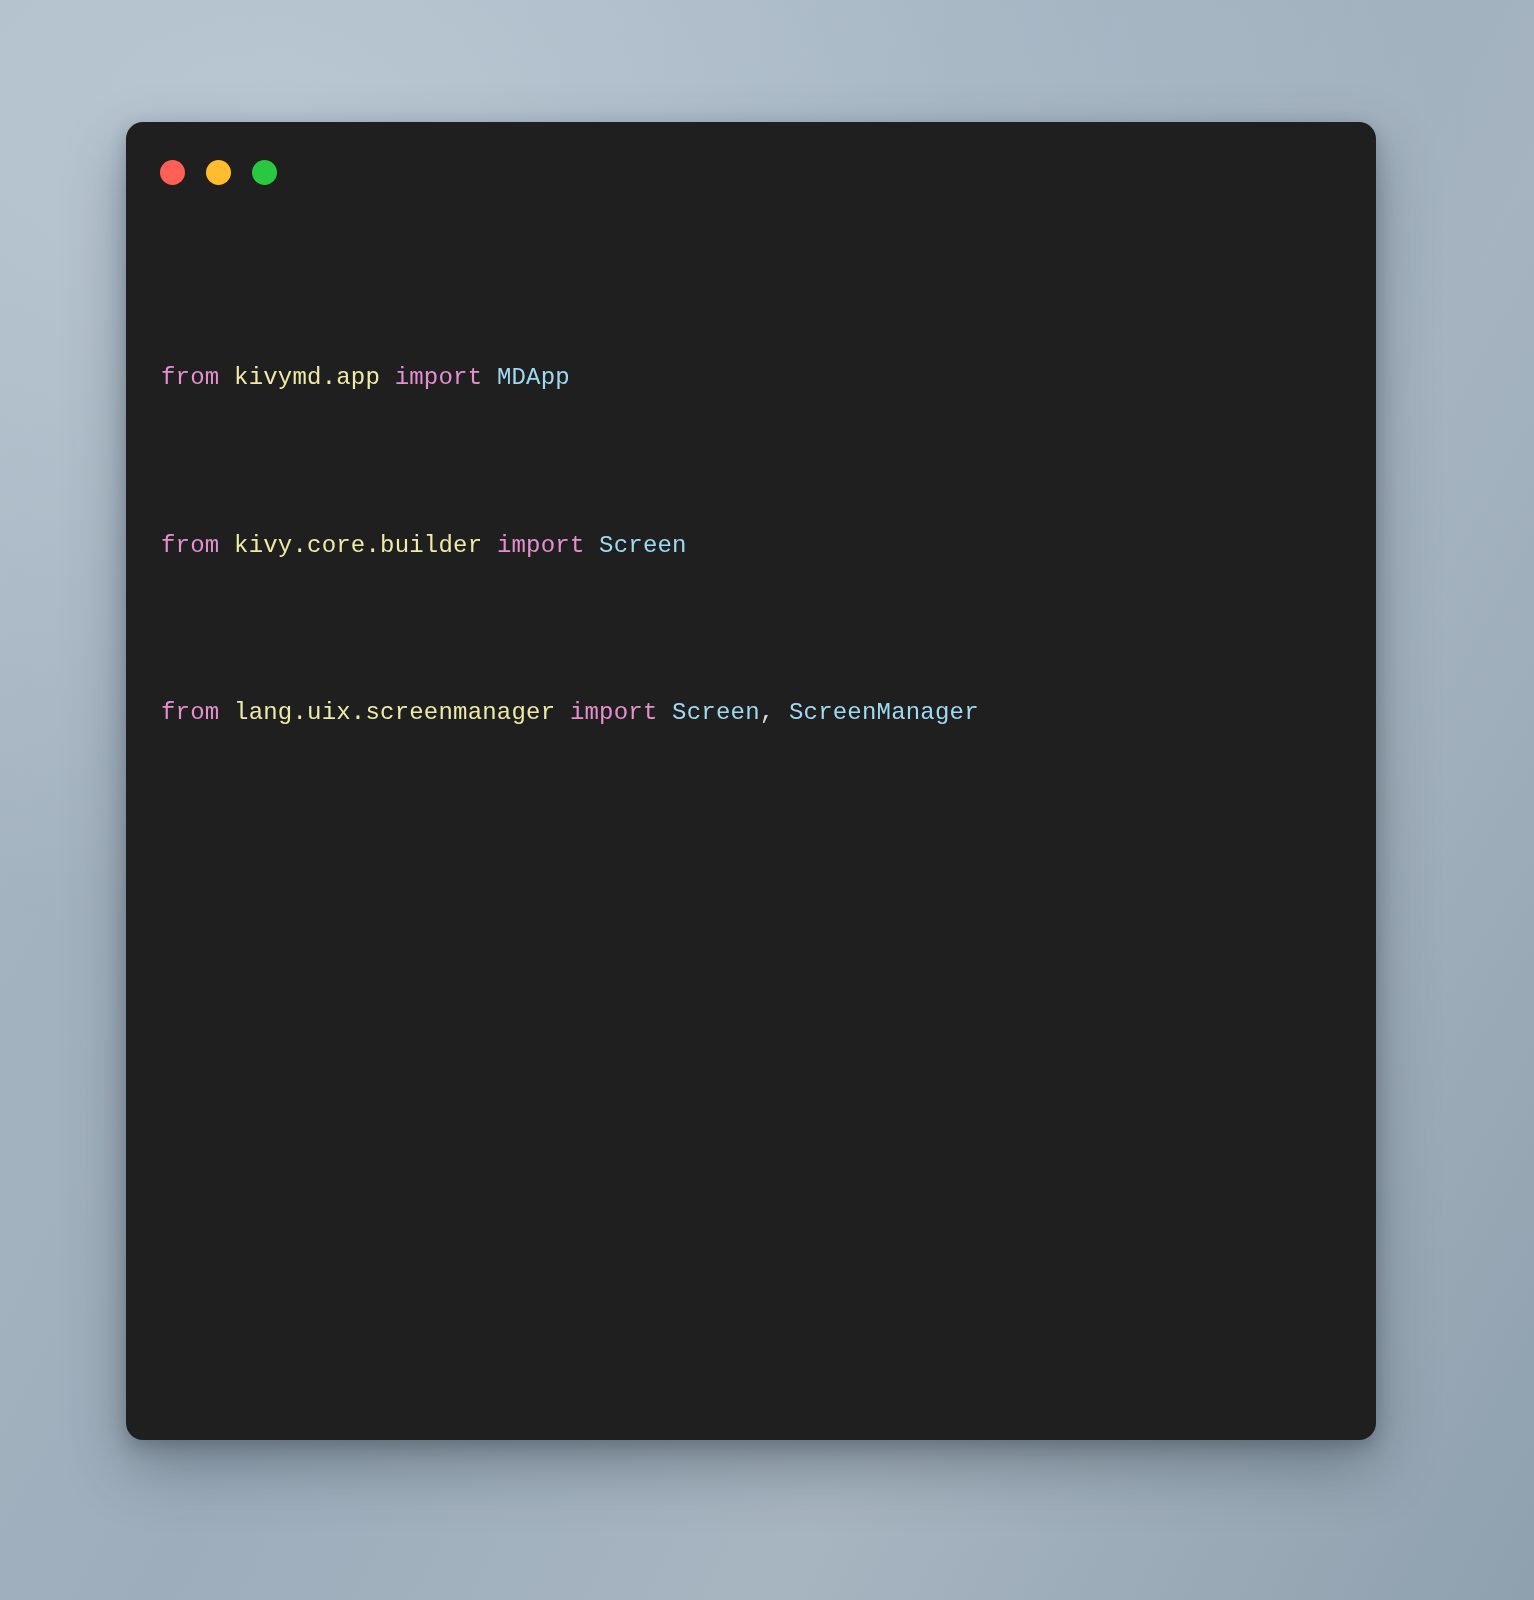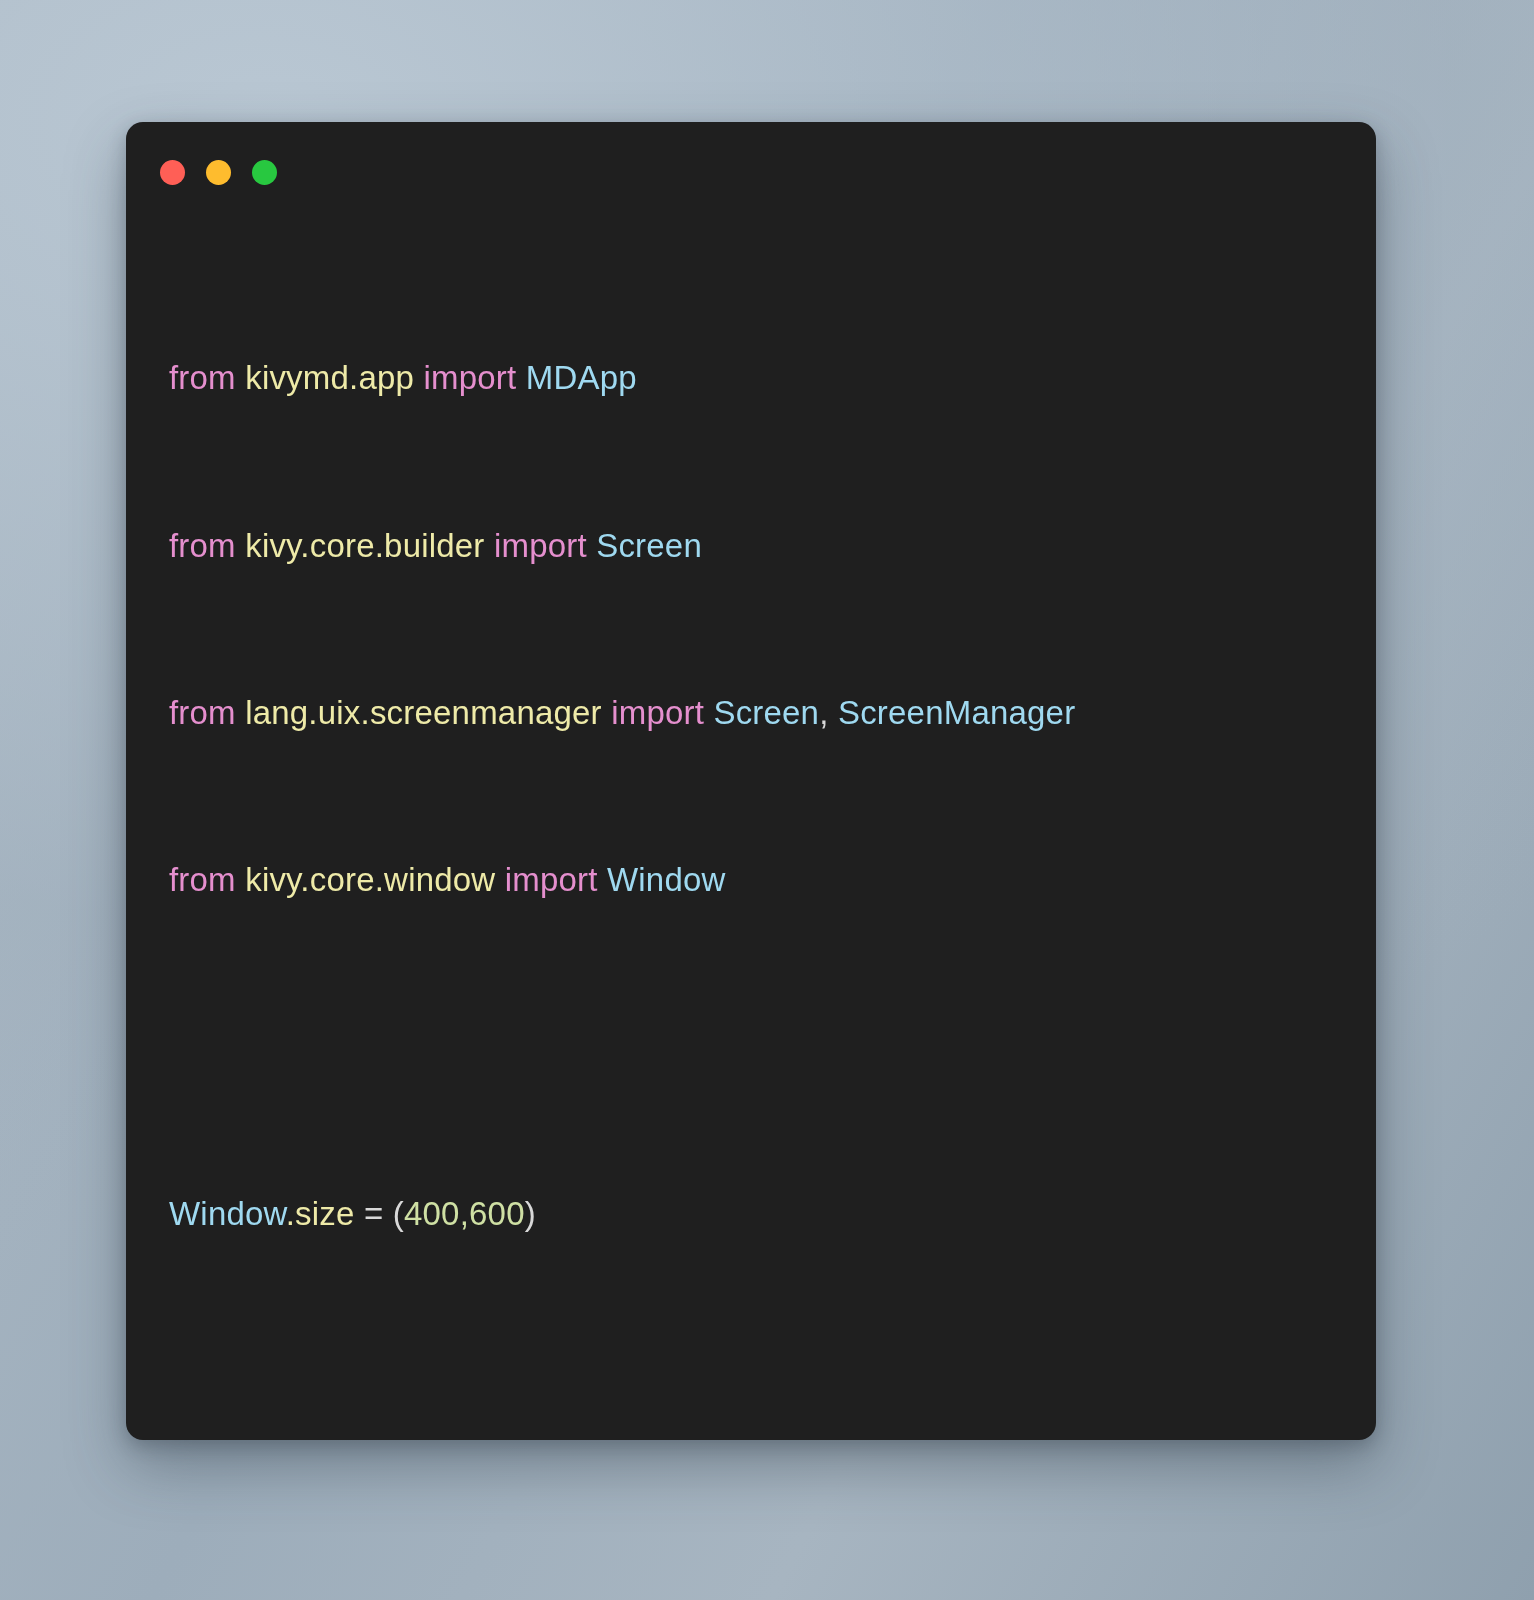--- a/index.html
+++ b/index.html
@@ -44,26 +44,25 @@
     height: 25px;
     border-radius: 50%;
     display: block;
   }
   #code-body {
     position: absolute;
     left: 35px;
     top: 110px;
     right: 10px;
     bottom: 0;
-    font-family: Liberation Sans, sans-serif;
-    font-size: 33px;
+    font-family: Liberation Mono, monospace;
+    font-size: 24px;
     line-height: 41.8px;
     letter-spacing: 0.2px;
     white-space: pre;
-    margin-left: 8px;
   }
   .line {
     height: 41.8px;
     white-space: pre;
   }
   .line.blank { height: 41.8px; }
   
   .kw   { color: #e58fce; }
   .cls  { color: #9fd9f0; }
   .num  { color: #cfe0a4; }
@@ -84,25 +83,23 @@
   </div>
 
   <div id="code-body">
 
     <div class="line"><span class="kw">from</span><span class="attr"> kivymd.app </span><span class="kw">import</span><span class="cls"> MDApp</span></div>
 
     <div class="line"><span class="kw">from</span><span class="attr"> kivy.core.builder </span><span class="kw">import</span><span class="cls"> Screen</span></div>
 
     <div class="line"><span class="kw">from</span><span class="attr"> lang.uix.screenmanager </span><span class="kw">import</span><span class="cls"> Screen</span><span class="op">, </span><span class="cls">ScreenManager</span></div>
 
-    <div class="line"><span class="kw">from</span><span class="attr"> kivy.core.window </span><span class="kw">import</span><span class="cls"> Window</span></div>
 
     <div class="line blank"></div>
 
-    <div class="line"><span class="cls">Window</span><span class="attr">.size</span><span class="op"> = (</span><span class="num">400</span><span class="num">,</span><span class="num">600</span><span class="op">)</span></div>
 
     <div class="line blank"></div>
 
     
 
     
     
     
     
     

